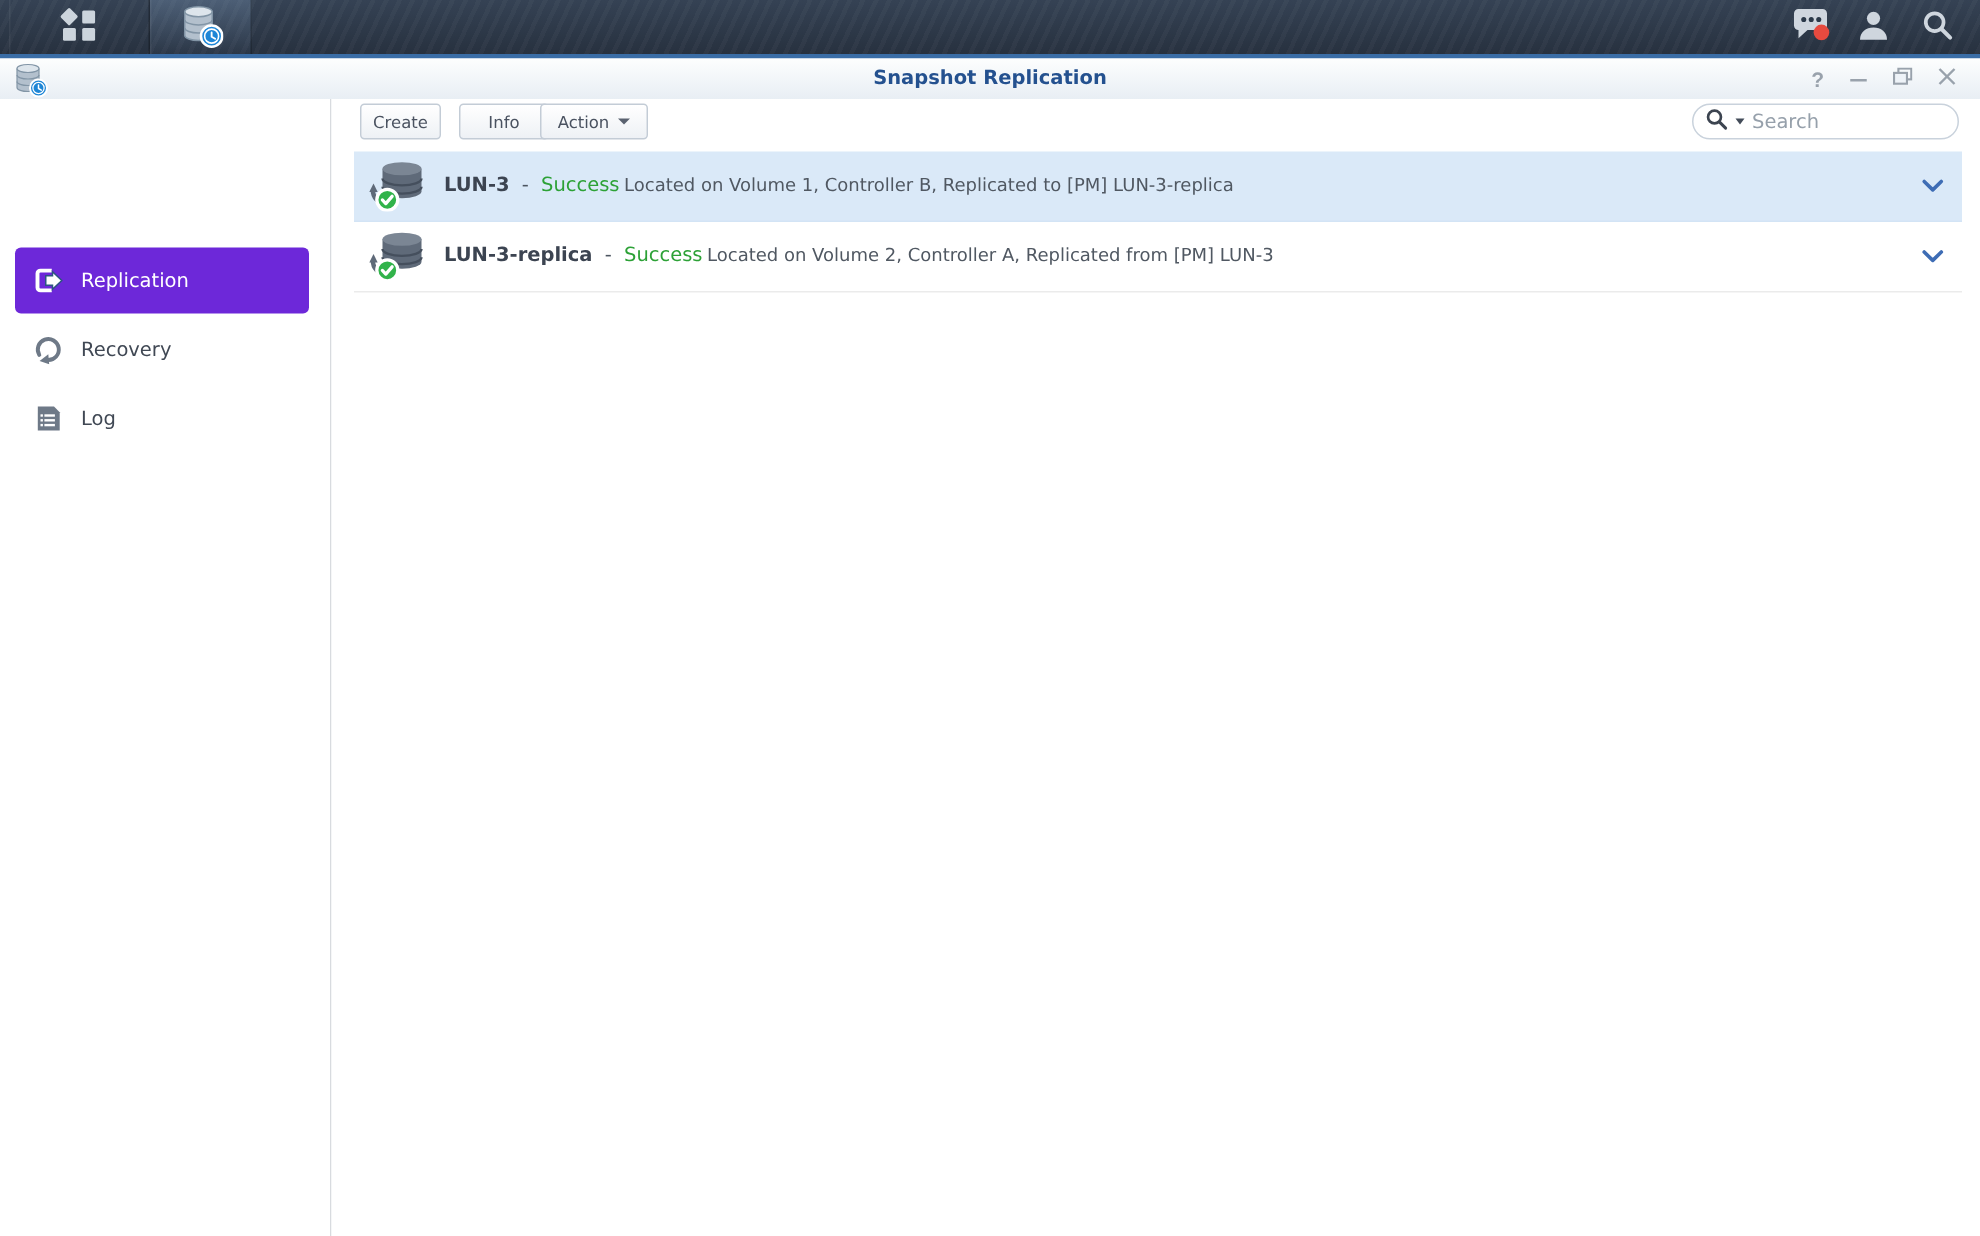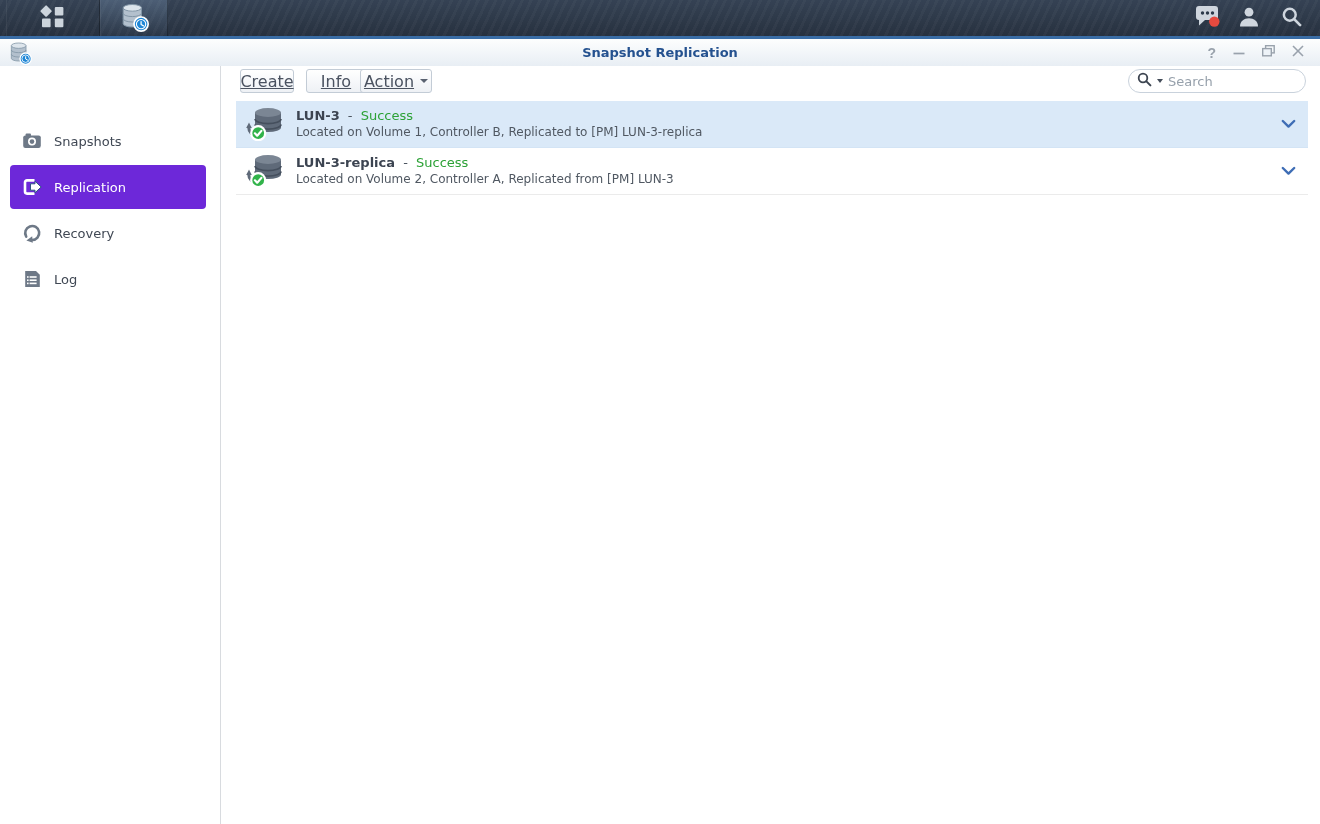--- a/index.html
+++ b/index.html
@@ -53,22 +53,22 @@
   }
   .side-item.selected { background:#6d28d9; color:#fff; }
   .si-icon { width:20px; height:20px; display:flex; align-items:center; justify-content:center; }
   .p0{top:7px} .p1{top:53px} .p2{top:99px} .p3{top:145px} .p4{top:191px}
   .v-divider { position:absolute; left:220px; top:66px; width:1px; bottom:0; background:#d8dbdf; }
 
   
   .content { position:absolute; left:221px; top:66px; right:0; bottom:0; background:#fff; }
   .btn {
     position:absolute; top:3px; height:24px; border:1px solid #c3ccd6; border-radius:3px;
-    background:linear-gradient(180deg,#ffffff,#eef1f5); font-size:16px; color:#4a5260;
-    font-family:inherit; cursor:pointer; display:flex; align-items:center; justify-content:center; gap:6px;text-decoration:underline;
+    background:linear-gradient(180deg,#ffffff,#eef1f5); font-size:11px; color:#4a5260;
+    font-family:inherit; cursor:pointer; display:flex; align-items:center; justify-content:center; gap:6px;
   }
   .btn-create { left:19px; width:54px; }
   .btn-info   { left:85px; width:60px; }
   .btn-action { left:139px; width:72px; }
   .caret { width:0; height:0; border-left:4px solid transparent; border-right:4px solid transparent; border-top:4px solid #5a6270; }
 
   .searchbox {
     position:absolute; top:3px; right:14px; width:178px; height:24px;
     border:1px solid #c9d2dc; border-radius:12px; background:#fff;
     display:flex; align-items:center; padding:0 8px; gap:5px;
@@ -78,21 +78,21 @@
   .search-caret { width:0; height:0; border-left:3.5px solid transparent; border-right:3.5px solid transparent; border-top:4px solid #434c59; }
 
   
   .list { position:absolute; left:15px; right:12px; top:35px; }
   .lun-row {
     position:relative; height:47px; display:flex; align-items:center;
     border-bottom:1px solid #ebebeb; cursor:pointer; padding-left:10px;
   }
   .lun-row.selected { background:#dae9f8; border-bottom-color:#d3e4f5; }
   .lun-icon { width:38px; height:34px; margin-right:12px; flex:0 0 auto; }
-  .lun-text { flex:1; display:flex; flex-direction:column; gap:3px; }
+  .lun-text { flex:1; display:flex; flex-direction:row; gap:3px; }
   .lun-title { font-size:13px; color:#3c4451; line-height:1.1; }
   .lun-name { font-weight:bold; }
   .lun-sep { margin:0 4px; color:#4c5560; }
   .lun-status { color:#2ca136; }
   .lun-desc { font-size:12px; color:#505862; line-height:1.1; }
   .row-chevron { margin-left:auto; margin-right:12px; display:flex; align-items:center; cursor:pointer; }
 </style>
 </head>
 <body>
 
@@ -193,31 +193,20 @@
           <svg width="12" height="12" viewBox="0 0 12 12">
             <line x1="1" y1="1" x2="11" y2="11" stroke="#99a2ac" stroke-width="1.6"></line>
             <line x1="11" y1="1" x2="1" y2="11" stroke="#99a2ac" stroke-width="1.6"></line>
           </svg>
         </span>
       </button>
     </div>
   </div>
 
   <aside class="sidebar">
-    <div class="side-item p1">
-      <span class="si-icon">
-        <svg viewBox="0 0 20 20" width="20" height="20">
-          <rect x="3.6" y="2.6" width="5.4" height="3" rx="1" fill="#6e7987"></rect>
-          <rect x="1.2" y="4.4" width="17.6" height="12.6" rx="2.2" fill="#6e7987"></rect>
-          <circle cx="10" cy="10.6" r="4" fill="#fff"></circle>
-          <circle cx="10" cy="10.6" r="2.3" fill="#6e7987"></circle>
-        </svg>
-      </span>
-      <span class="si-label">Snapshots</span>
-    </div>
     <div class="side-item p2 selected">
       <span class="si-icon">
         <svg viewBox="0 0 20 20" width="20" height="20">
           <path d="M12.5 3.4 H5 a2 2 0 0 0 -2 2 v9.2 a2 2 0 0 0 2 2 h7.5" fill="none" stroke="#fff" stroke-width="2.6"></path>
           <polygon points="8.5,6.8 13,6.8 13,4.2 19.2,10 13,15.8 13,13.2 8.5,13.2" fill="#fff" stroke="#2d5582" stroke-width="1"></polygon>
         </svg>
       </span>
       <span class="si-label">Replication</span>
     </div>
     <div class="side-item p3">

